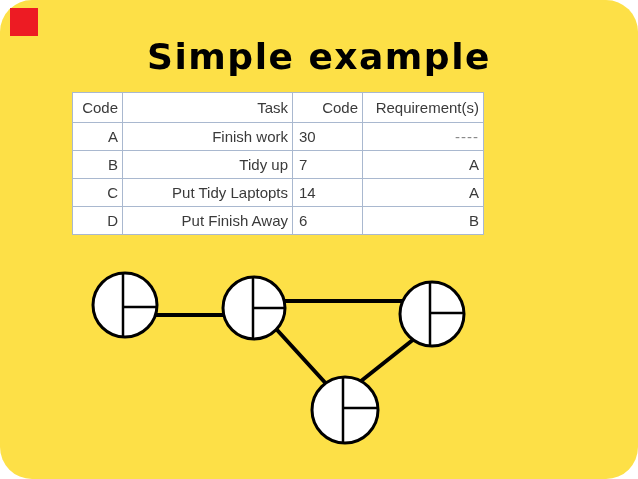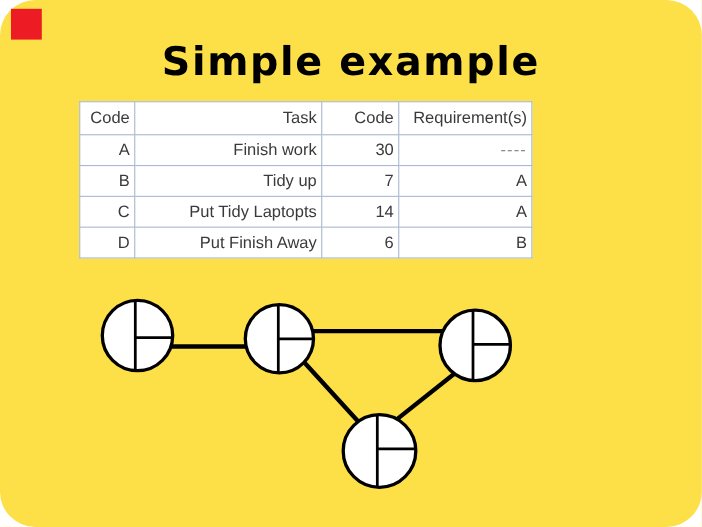--- a/index.html
+++ b/index.html
@@ -51,21 +51,21 @@
     border: 1.5px solid #a9b8cf;
     padding: 0 4px 0 6px;
     height: 27px;
     vertical-align: middle;
     text-align: right;
     font-weight: normal;
     white-space: nowrap;
     overflow: hidden;
   }
   .task-table thead th { height: 29px; }
-  .task-table td.num { text-align: right; padding-right: 4px; }
+  .task-table td.num { text-align: left; padding-right: 4px; }
   .task-table td.req { padding-left: 3px; }
   .task-table td.muted { color: #8a8a8a; letter-spacing: 1px; }
 
   svg.network { position: absolute; left: 0; top: 0; }
   .edge   { stroke: #000000; stroke-width: 4; stroke-linecap: round; }
   .circle { fill: #ffffff; stroke: #000000; stroke-width: 3; }
   .inner  { stroke: #000000; stroke-width: 2.5; stroke-linecap: butt; }
 </style>
 </head>
 <body>

